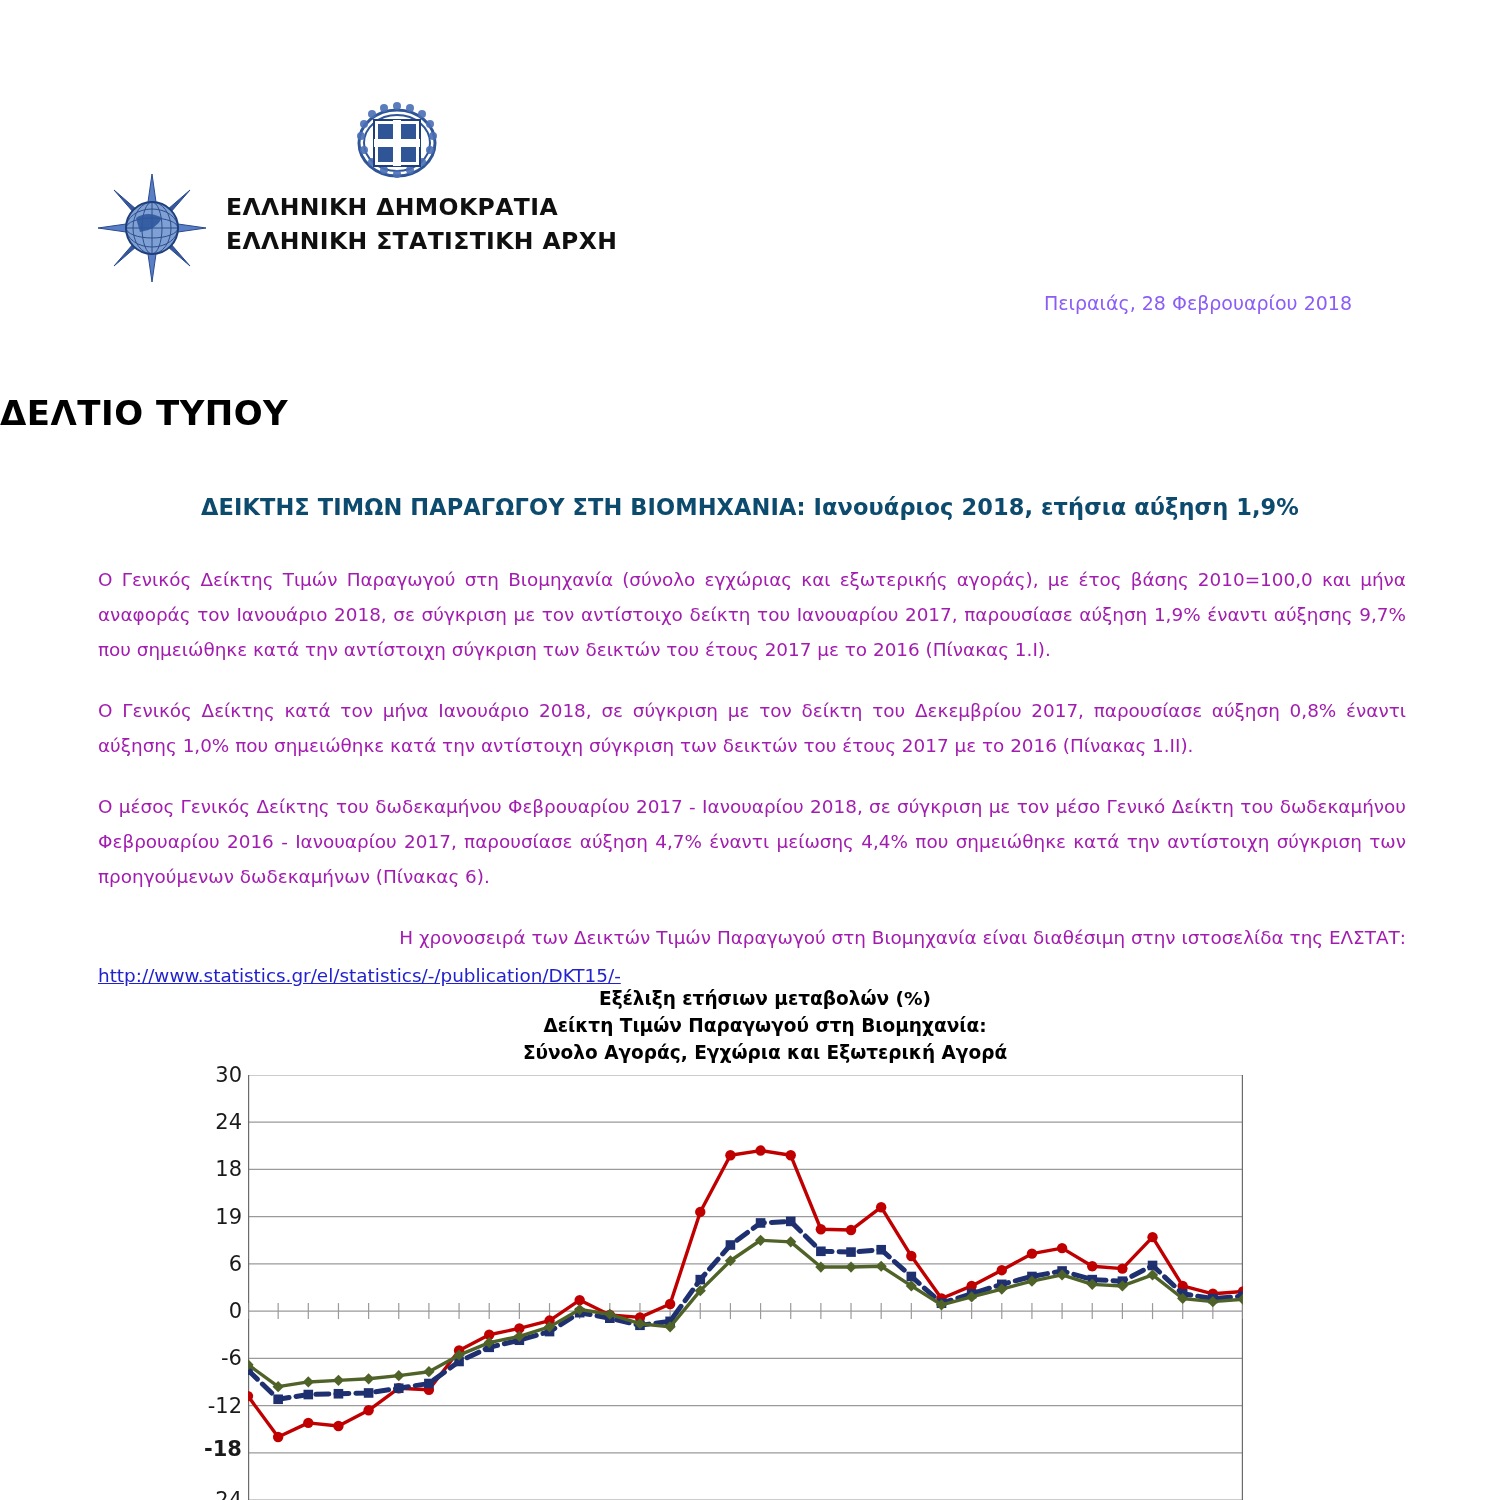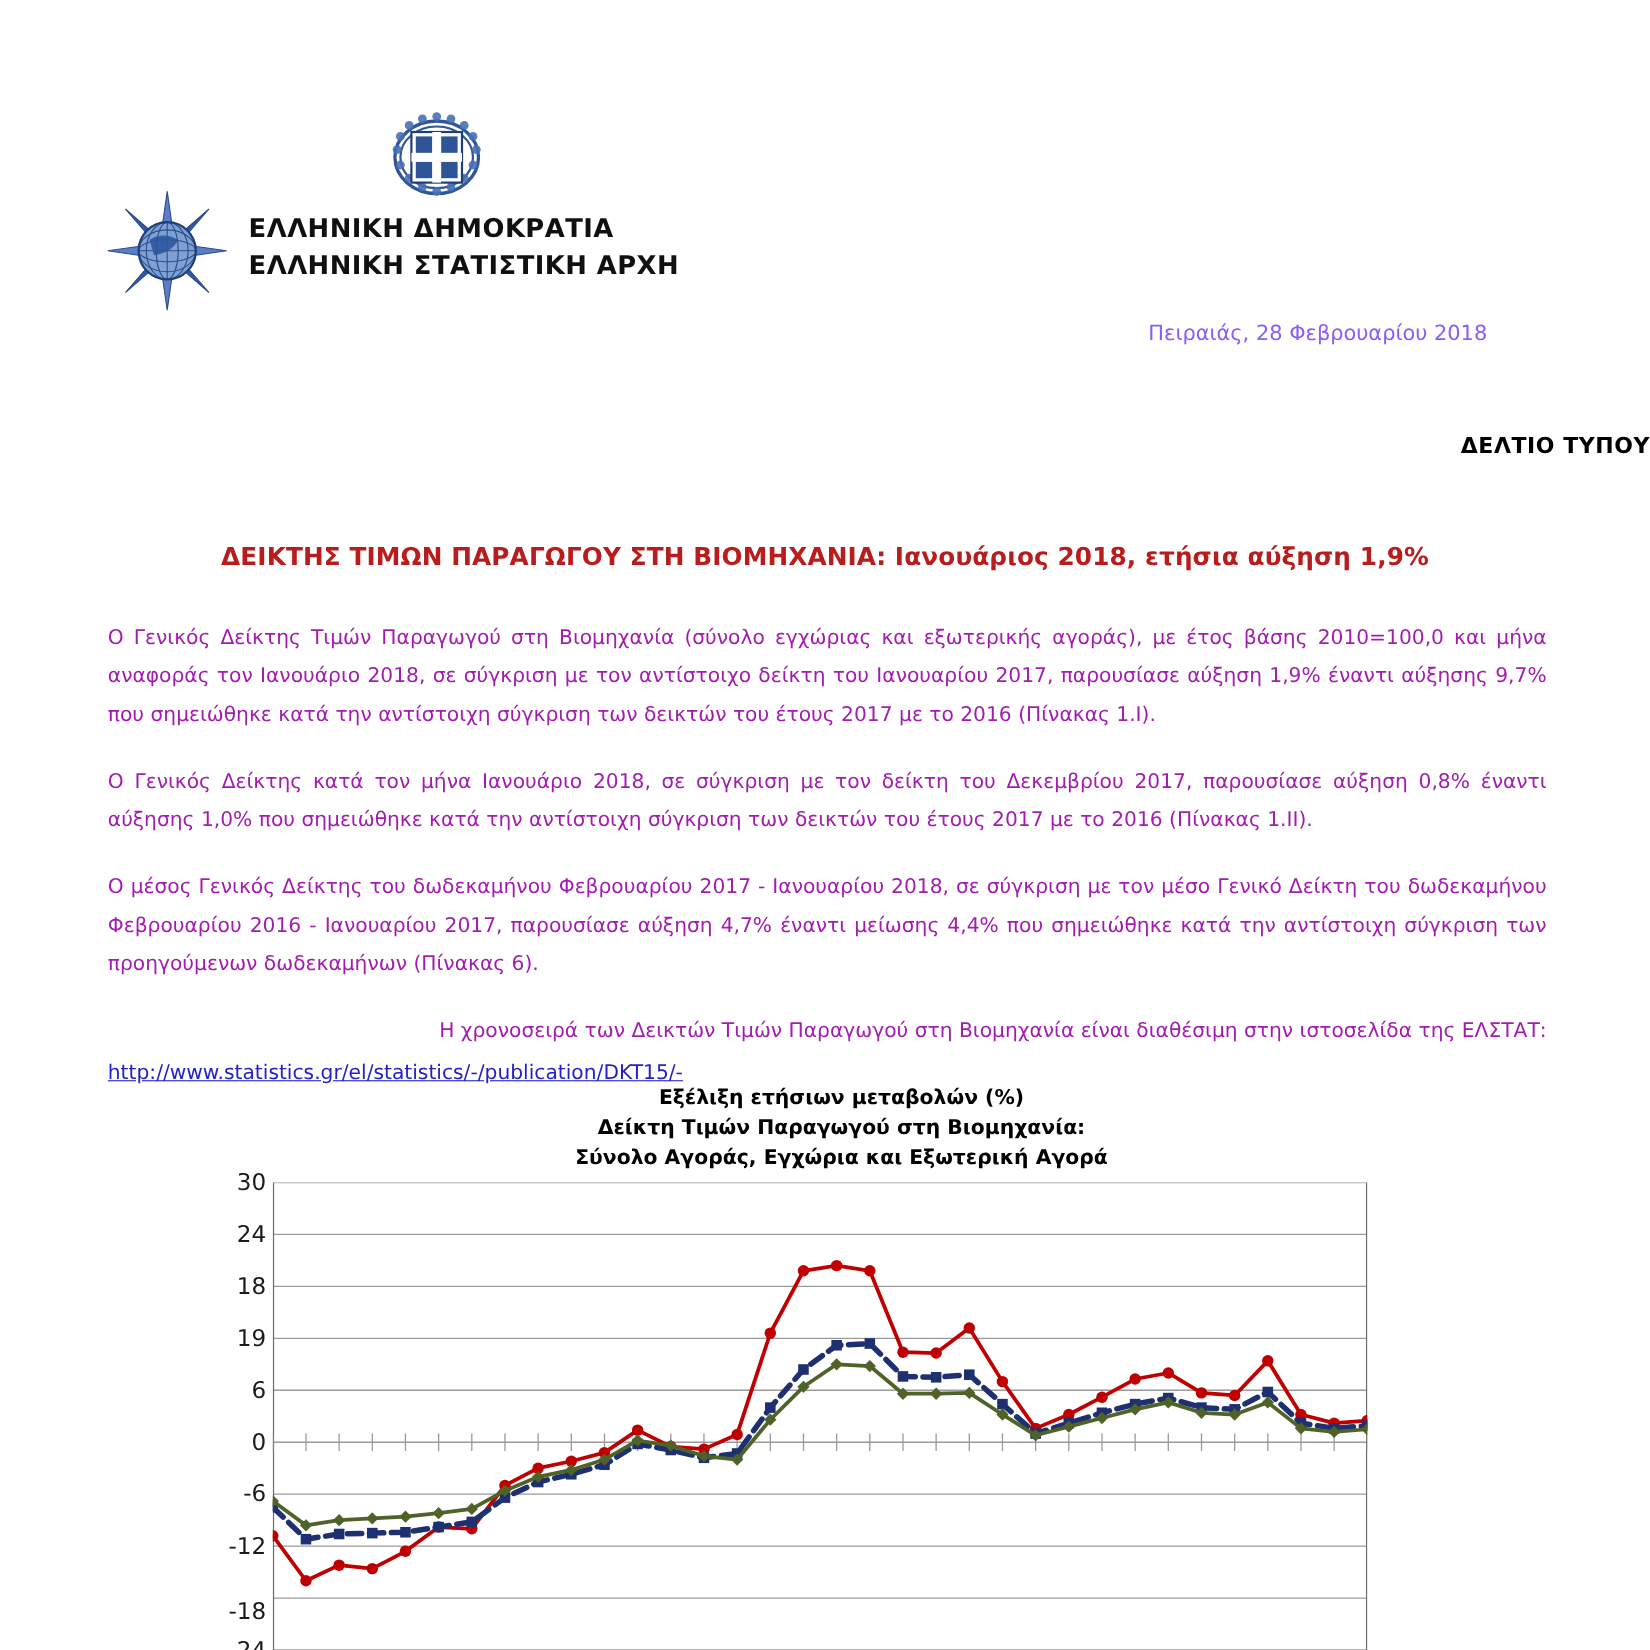--- a/index.html
+++ b/index.html
@@ -68,35 +68,35 @@
     white-space: nowrap;
     font-family: "DejaVu Sans", "Liberation Sans", sans-serif;
   }
 
   
   .press-title {
     position: absolute;
     left: 0;
     right: 0;
     top: 393px;
-    text-align: right;
-    font-size: 20px;
+    text-align: left;
+    font-size: 34px;
     font-weight: bold;
     letter-spacing: 0.5px;
     color: #000000;
   }
   .subtitle {
     position: absolute;
     left: 98px;
     right: 98px;
     top: 494px;
     text-align: center;
     font-size: 22.5px;
     font-weight: bold;
-    color: #b91c1c;
+    color: #0c4a6e;
     letter-spacing: 0.1px;
   }
 
   
   .body-wrap {
     position: absolute;
     left: 98px;
     top: 562px;
     width: 1308px;
   }
@@ -263,21 +263,21 @@
   <div class="plot-holder">
     <div class="ylabels" id="ylabels">
         <div class="ylab" style="top: 0px;">30</div>
         <div class="ylab" style="top: 47.2222px;">24</div>
         <div class="ylab" style="top: 94.4444px;">18</div>
         <div class="ylab" style="top: 141.667px;">19</div>
         <div class="ylab" style="top: 188.889px;">6</div>
         <div class="ylab" style="top: 236.111px;">0</div>
         <div class="ylab" style="top: 283.333px;">-6</div>
         <div class="ylab" style="top: 330.556px;">-12</div>
-        <div class="ylab" style="top: 390px;">-18</div>
+        <div class="ylab" style="top: 374px; font-weight: bold;">-18</div>
         <div class="ylab" style="top: 425px;">-24</div>
       </div>
     <svg class="plot-svg" id="plot-svg" width="995" height="425">
         <line x1="0" y1="0" x2="995" y2="0" stroke="#9a9a9a" stroke-width="1.2"></line>
         <line x1="0" y1="47.22222222222222" x2="995" y2="47.22222222222222" stroke="#9a9a9a" stroke-width="1.2"></line>
         <line x1="0" y1="94.44444444444444" x2="995" y2="94.44444444444444" stroke="#9a9a9a" stroke-width="1.2"></line>
         <line x1="0" y1="141.66666666666666" x2="995" y2="141.66666666666666" stroke="#9a9a9a" stroke-width="1.2"></line>
         <line x1="0" y1="188.88888888888889" x2="995" y2="188.88888888888889" stroke="#9a9a9a" stroke-width="1.2"></line>
         <line x1="0" y1="236.11111111111111" x2="995" y2="236.11111111111111" stroke="#9a9a9a" stroke-width="1.2"></line>
         <line x1="0" y1="283.3333333333333" x2="995" y2="283.3333333333333" stroke="#9a9a9a" stroke-width="1.2"></line>

